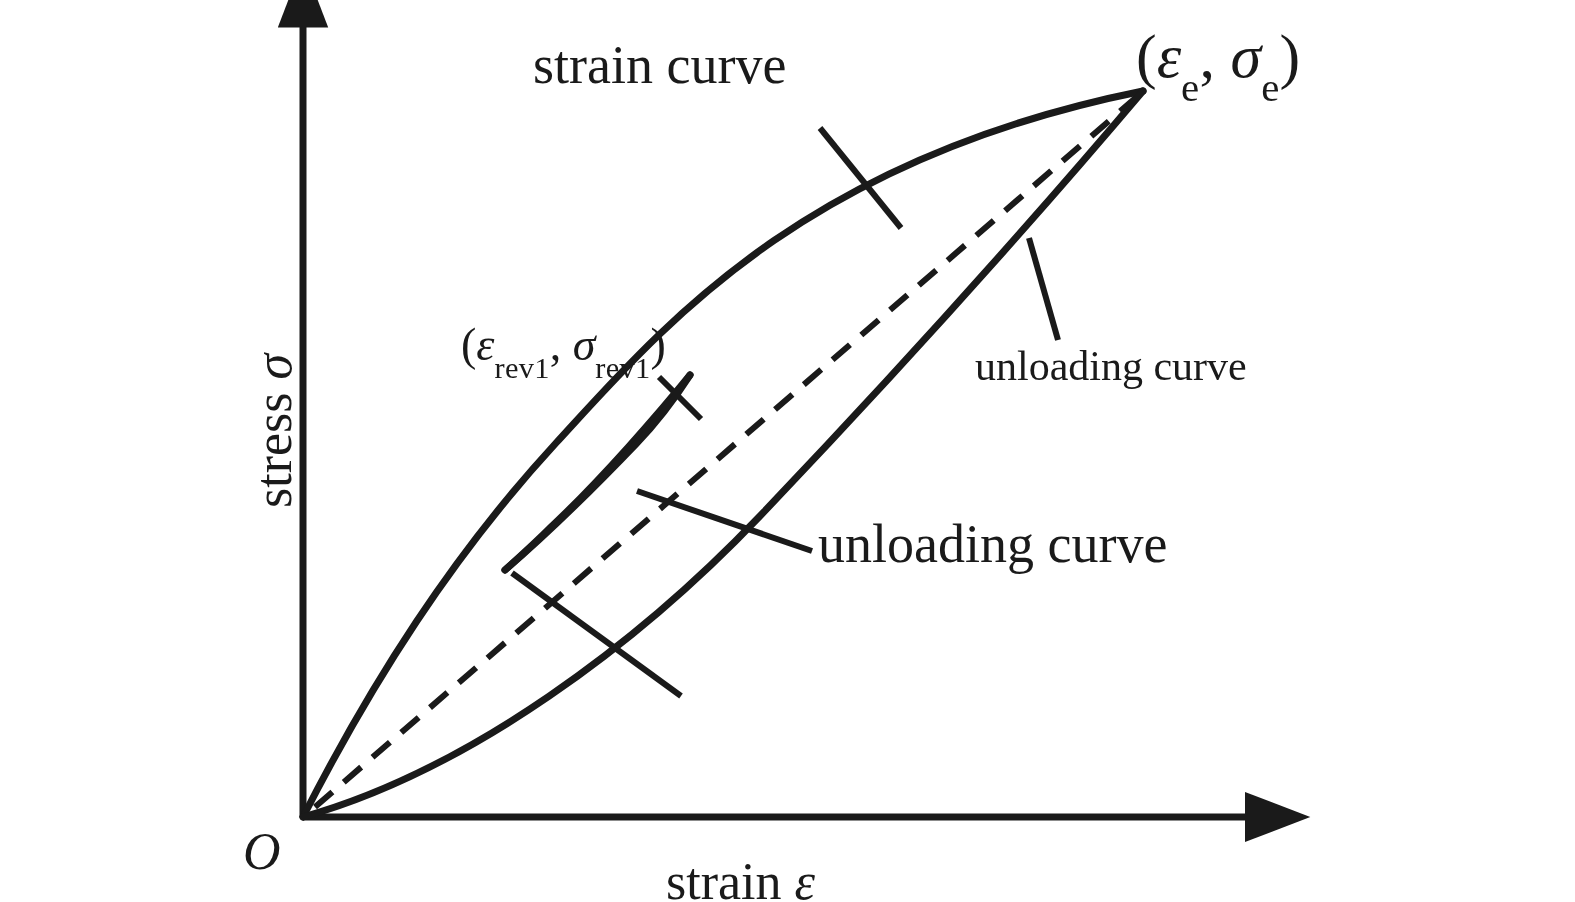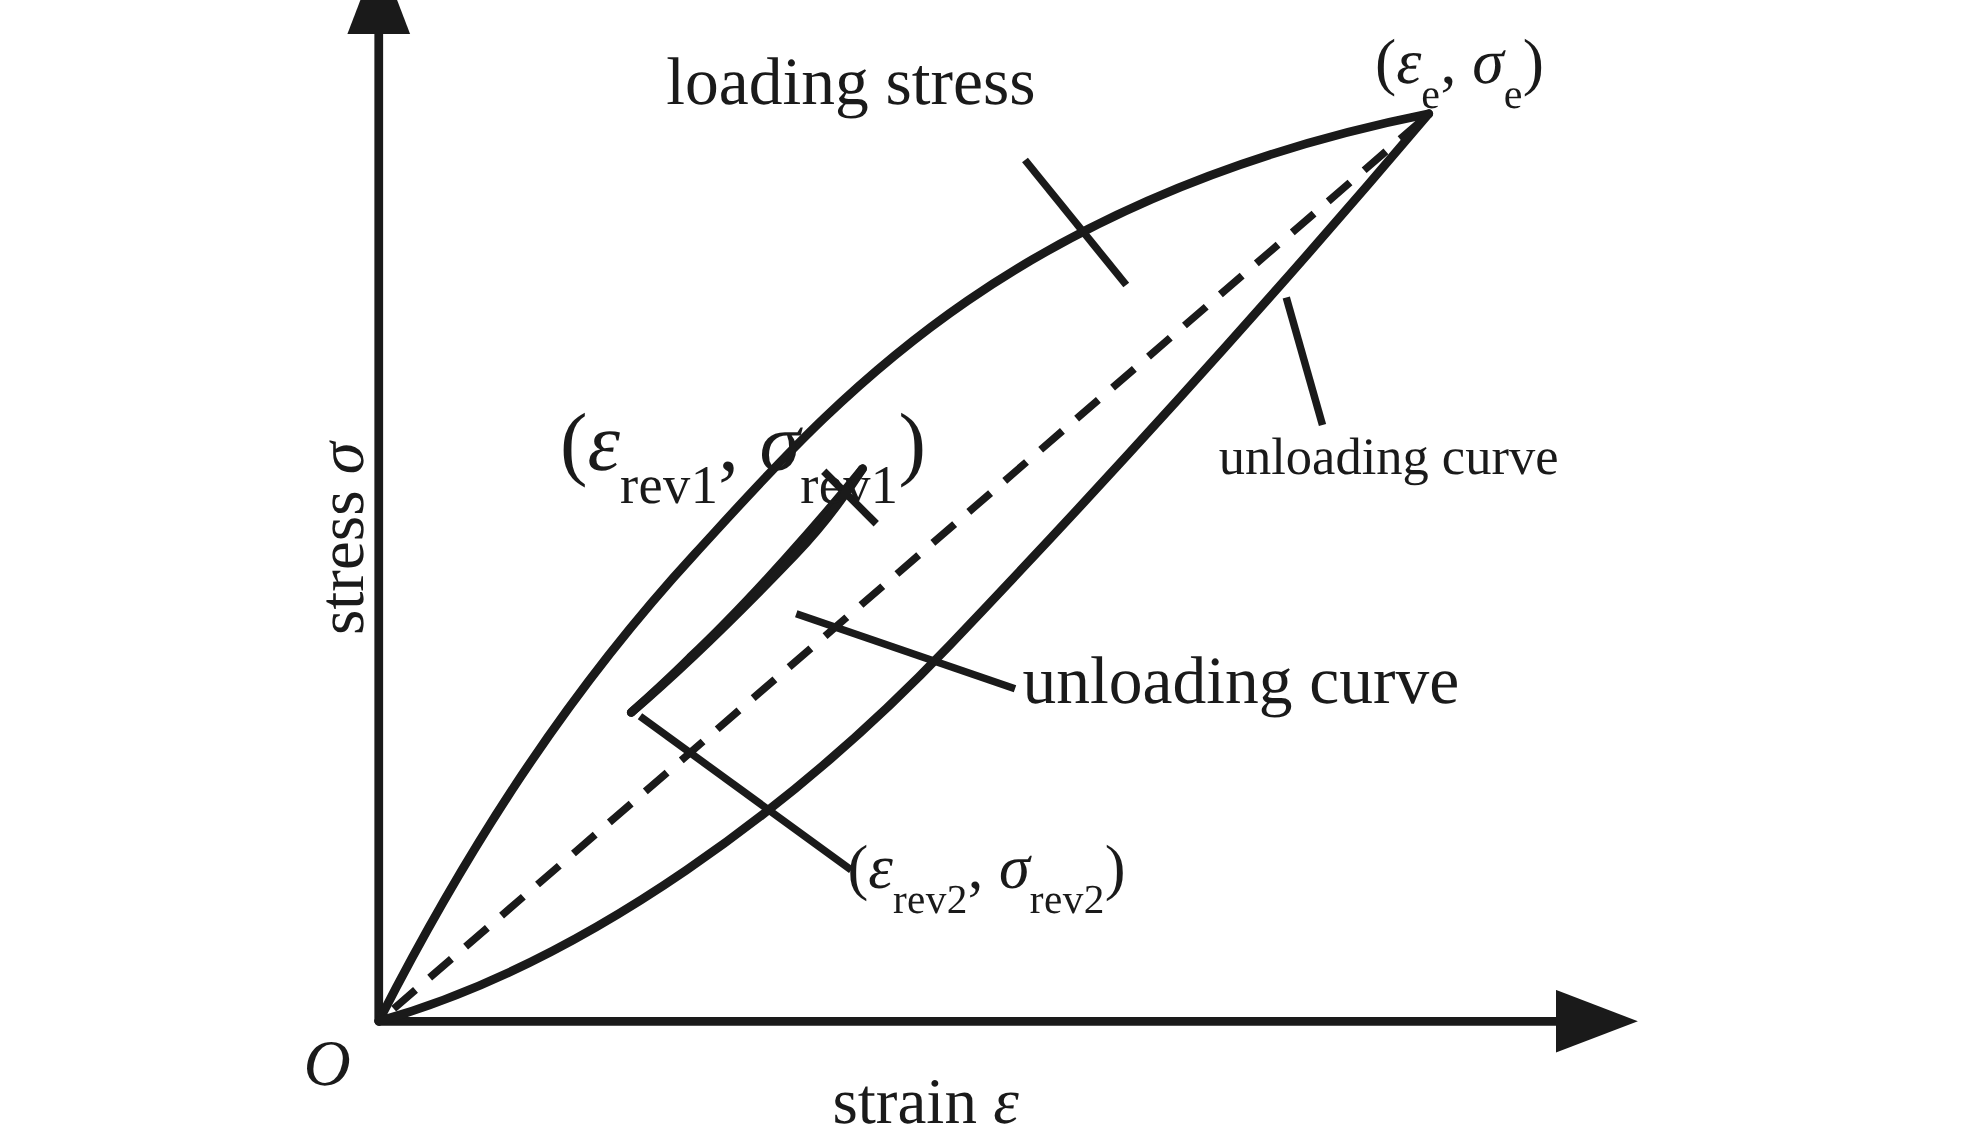--- a/index.html
+++ b/index.html
@@ -55,28 +55,28 @@
     left: 975px;
     top: 345px;
     font-size: 42px;
   }
   #lbl-reloading-curve {
     left: 818px;
     top: 517px;
     font-size: 54px;
   }
   #lbl-point-e {
-    left: 1100px;
+    left: 1136px;
     top: 25px;
-    font-size: 51px;
+    font-size: 62px;
   }
   #lbl-point-rev1 {
-    left: 448px;
+    left: 461px;
     top: 322px;
-    font-size: 66px;
+    font-size: 46px;
     font-family: Liberation Serif, serif;
   }
   #lbl-point-rev2 {
     left: 678px;
     top: 668px;
     font-size: 50px;
   }
   #lbl-origin {
     left: 243px;
     top: 826px;
@@ -122,37 +122,34 @@
 
     <path d="M505,570 C 540,540 590,492 636,444 C 662,417 679,392 690,375" fill="none" stroke="#1a1a1a" stroke-width="7" stroke-linecap="round" stroke-linejoin="round"></path>
 
     <line x1="820" y1="128" x2="901" y2="228" stroke="#1a1a1a" stroke-width="6"></line>
     <line x1="1029" y1="238" x2="1058" y2="340" stroke="#1a1a1a" stroke-width="6"></line>
     <line x1="637" y1="491" x2="812" y2="551" stroke="#1a1a1a" stroke-width="6"></line>
     <line x1="659" y1="377" x2="701" y2="419" stroke="#1a1a1a" stroke-width="6"></line>
     <line x1="512" y1="573" x2="681" y2="696" stroke="#1a1a1a" stroke-width="6"></line>
   </svg>
 
-  <div class="lbl" id="lbl-loading-curve">loading stress</div>
+  <div class="lbl" id="lbl-loading-curve">strain curve</div>
 
   <div class="lbl" id="lbl-unloading-curve">unloading curve</div>
 
   <div class="lbl" id="lbl-reloading-curve">unloading curve</div>
 
   <div class="lbl" id="lbl-point-e">
     <span>(</span><span class="sym">ε</span><span class="sub">e</span><span>, </span><span class="sym">σ</span><span class="sub">e</span><span>)</span>
   </div>
 
   <div class="lbl" id="lbl-point-rev1">
     <span>(</span><span class="sym">ε</span><span class="sub">rev1</span><span>, </span><span class="sym">σ</span><span class="sub">rev1</span><span>)</span>
   </div>
 
-  <div class="lbl" id="lbl-point-rev2">
-    <span>(</span><span class="sym">ε</span><span class="sub">rev2</span><span>, </span><span class="sym">σ</span><span class="sub">rev2</span><span>)</span>
-  </div>
 
   <div class="lbl" id="lbl-origin">O</div>
 
   <div class="lbl" id="lbl-xaxis">
     <span>strain </span><span class="sym">ε</span>
   </div>
 
   <div class="lbl" id="lbl-yaxis">
     <span>stress </span><span class="sym">σ</span>
   </div>

